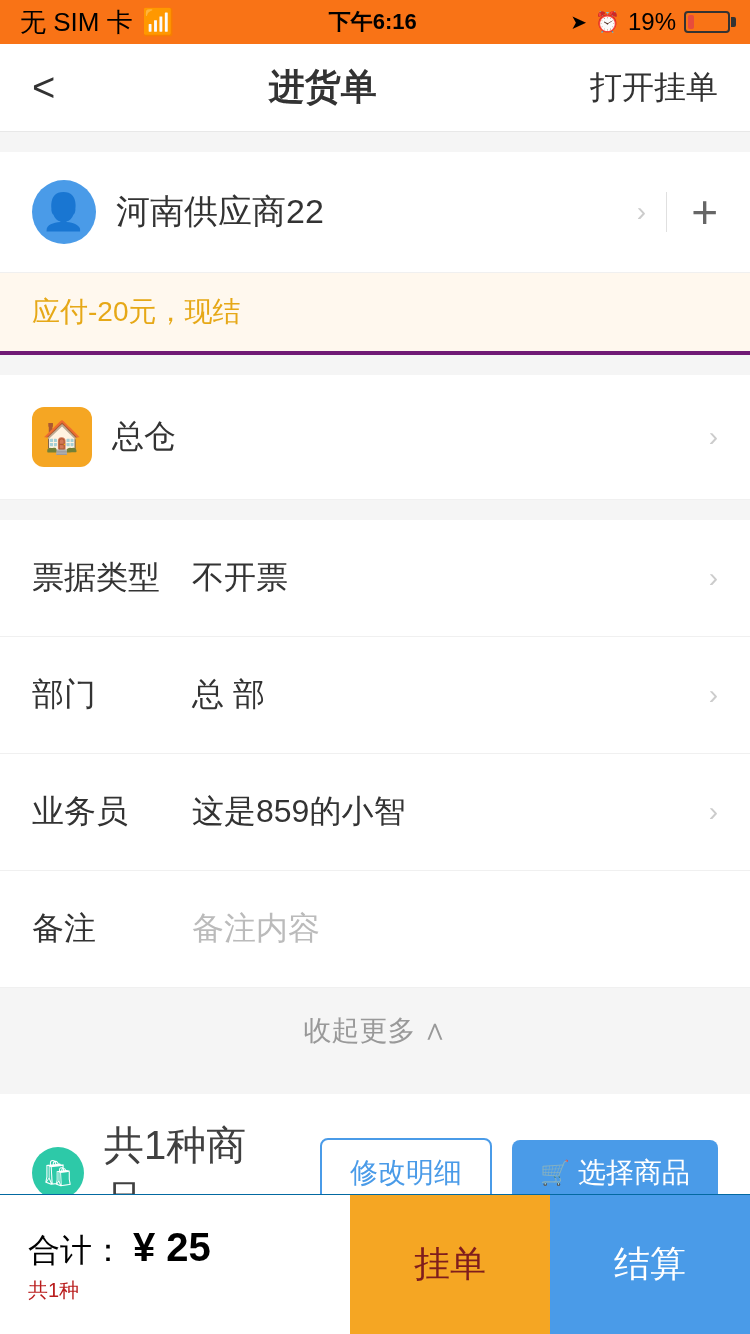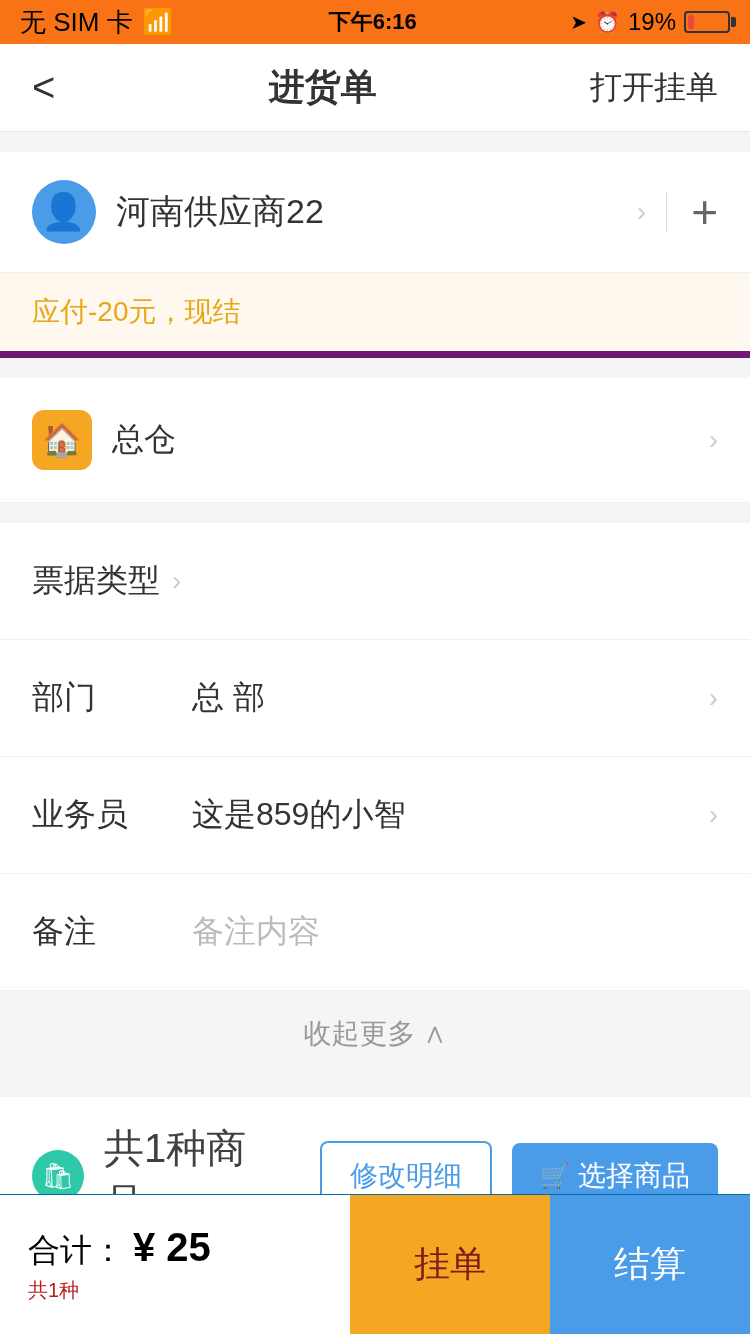--- a/index.html
+++ b/index.html
@@ -80,21 +80,21 @@
     .add-btn { font-size: 46px; color: #666; line-height: 1; }
 
     .supplier-divider { width: 1px; background: #e0e0e0; height: 40px; margin-right: 24px; }
 
     
     .notice-bar {
       background: #fff8ee;
       padding: 20px 32px;
       font-size: 28px;
       color: #e6a817;
-      border-bottom: 7px solid #701a75;
+      border-bottom: 4px solid #701a75;
     }
 
     
     .row-item {
       background: #fff;
       display: flex;
       align-items: center;
       padding: 32px 32px;
       border-bottom: 1px solid #f0f0f0;
     }
@@ -295,20 +295,21 @@
     <span class="row-chevron">›</span>
   </div>
 </div>
 
 <div class="section-gap"></div>
 
 <div class="card">
 
   <div class="form-row">
     <span class="form-key">票据类型</span>
+    <span class="form-value">不开票</span>
     <span class="form-chevron">›</span>
   </div>
 
   <div class="form-row">
     <span class="form-key">部门</span>
     <span class="form-value">总 部</span>
     <span class="form-chevron">›</span>
   </div>
 
   <div class="form-row">

